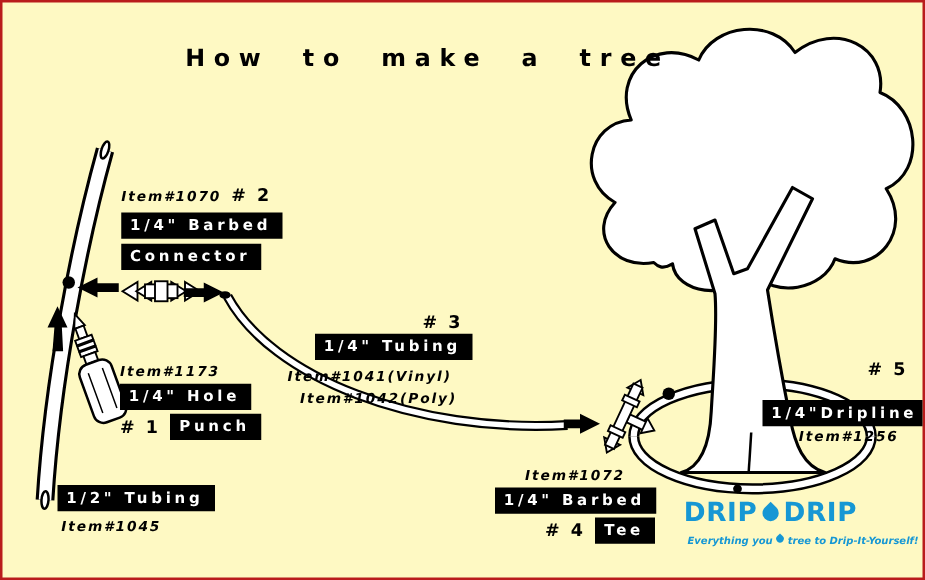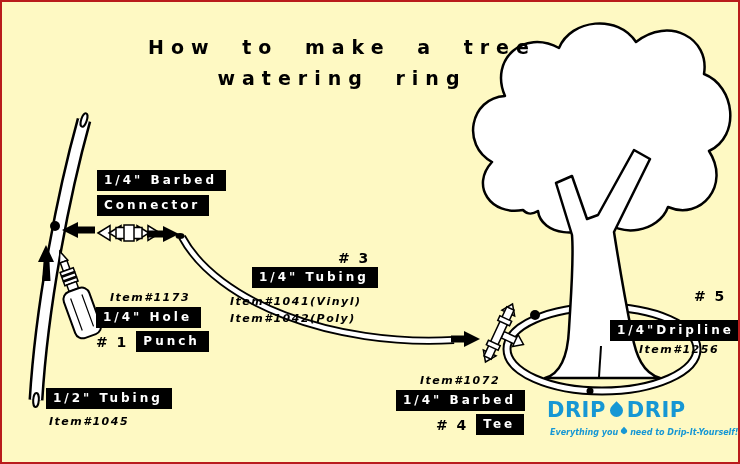--- a/index.html
+++ b/index.html
@@ -118,37 +118,40 @@
     <polygon points="44,243 36,260 41.5,260 40,279 48.5,279 47.5,260 52,260" fill="#000"></polygon>
     <polygon points="478,337 462,329 462,333.5 449,333.5 449,340.5 462,340.5 462,345" fill="#000"></polygon>
 
     <circle cx="53" cy="224" r="5" fill="#000"></circle>
     <circle cx="533" cy="313" r="5" fill="#000"></circle>
     <circle cx="588" cy="389" r="3.5" fill="#000"></circle>
   </svg>
 
   <div class="abs" style="left:140px; top:30px; width:400px;">
     <div class="title-line">How to make a tree</div>
-    <div class="title-line">watering ring</div>
   </div>
 
+  <div class="abs row" style="left:95px; top:147px;">
+    <span class="item">Item#1070</span>
+    <span class="num"># 2</span>
+  </div>
   <div class="abs blackbox" style="left:95px; top:168px;">1/4" Barbed</div>
   <div class="abs blackbox" style="left:95px; top:193px;">Connector</div>
 
-  <div class="abs item" style="left:108px; top:289px;">Item#1173</div>
+  <div class="abs item" style="left:94px; top:289px;">Item#1173</div>
   <div class="abs blackbox" style="left:94px; top:305px;">1/4" Hole</div>
   <div class="abs row" style="left:94px; top:329px;">
     <span class="num"># 1</span>
     <span class="blackbox">Punch</span>
   </div>
 
   <div class="abs num" style="left:336px; top:248px;"># 3</div>
   <div class="abs blackbox" style="left:250px; top:265px;">1/4" Tubing</div>
   <div class="abs item" style="left:228px; top:293px;text-align:center;">Item#1041(Vinyl)</div>
-  <div class="abs item" style="left:228px; top:310px;">Item#1042(Poly)</div>
+  <div class="abs item" style="left:238px; top:310px;">Item#1042(Poly)</div>
 
   <div class="abs blackbox" style="left:44px; top:386px;">1/2" Tubing</div>
   <div class="abs item" style="left:47px; top:413px;">Item#1045</div>
 
   <div class="abs item" style="left:418px; top:372px;">Item#1072</div>
   <div class="abs blackbox" style="left:394px; top:388px;">1/4" Barbed</div>
   <div class="abs row" style="left:434px; top:412px;">
     <span class="num"># 4</span>
     <span class="blackbox">Tee</span>
   </div>
@@ -158,16 +161,16 @@
   <div class="abs blackbox" style="left:608px; top:318px;">1/4"Dripline</div>
 
   <div class="abs brand" style="left:545px; top:396px;">
     <span>DRIP</span>
     <span class="drop"></span>
     <span>DRIP</span>
   </div>
   <div class="abs tagline" style="left:548px; top:426px;">
     <span>Everything you</span>
     <span class="drop small"></span>
-    <span>need to Drip-It-Yourself!</span>
+    <span>tree to Drip-It-Yourself!</span>
   </div>
 
 </div>
 
 </body></html>

